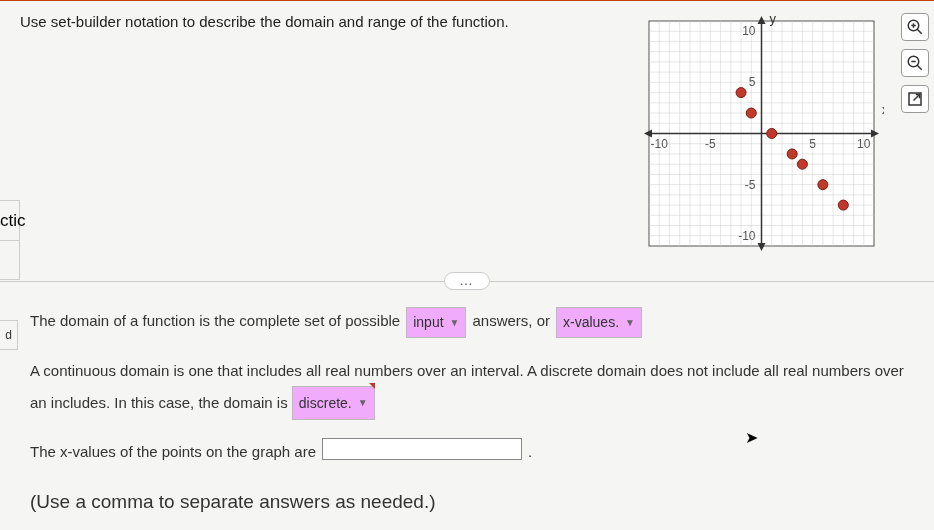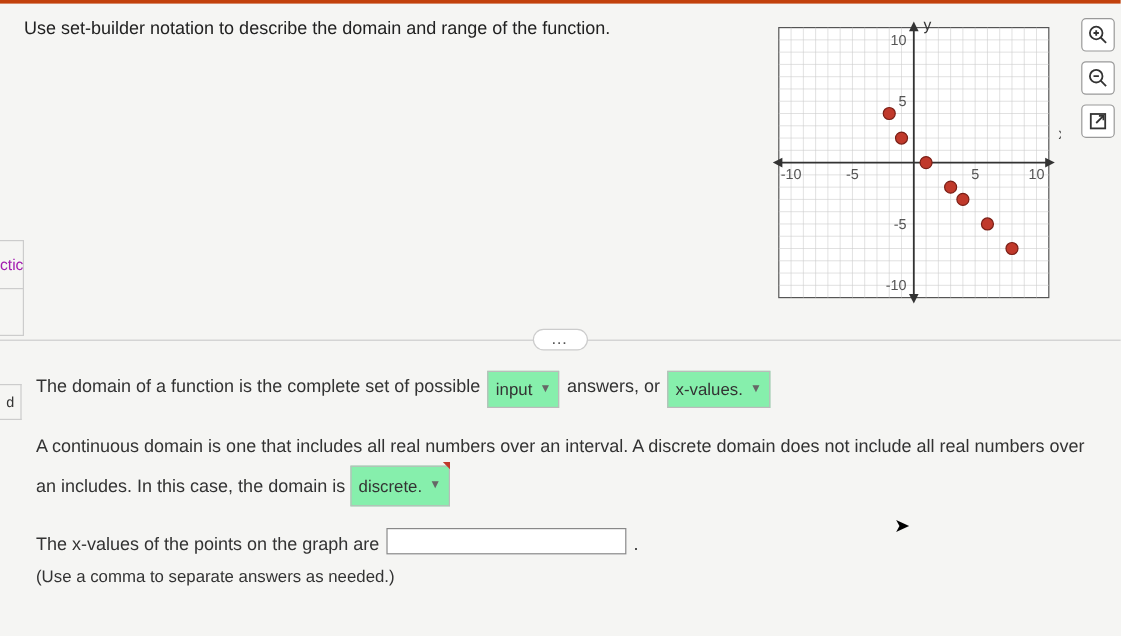--- a/index.html
+++ b/index.html
@@ -9,21 +9,21 @@
       color: #333;
       background: #f5f5f3;
       width: 934px;
       height: 530px;
       overflow: hidden;
       position: relative;
     }
     .top-section {
       display: flex;
       padding: 10px 20px 0 20px;
-      border-top: 3px solid #c2410c;
+      border-top: 1px solid #c2410c;
       position: relative;
     }
     .prompt-area {
       flex: 1;
       padding-right: 10px;
     }
     .prompt-text {
       font-size: 15px;
       color: #222;
       padding-top: 2px;
@@ -51,22 +51,22 @@
       display: flex;
       align-items: center;
       justify-content: center;
       cursor: pointer;
     }
     .tool-btn svg { width: 18px; height: 18px; }
     .left-tabs {
       position: absolute;
       left: 0;
       top: 200px;
-      font-size: 13px;
-      color: #a21caf;
+      font-size: 17px;
+      color: #000000;
     }
     .left-tab-row {
       height: 40px;
       display: flex;
       align-items: center;
       border-top: 1px solid #ccc;
       border-right: 1px solid #ccc;
       width: 20px;
       overflow: visible;
       white-space: nowrap;
@@ -103,21 +103,21 @@
     .inline-row {
       margin-bottom: 18px;
       display: flex;
       flex-wrap: wrap;
       align-items: flex-start;
       gap: 6px;
     }
     .select-box {
       display: inline-flex;
       align-items: center;
-      background: #86efac;
+      background: #f0abfc;
       border: 1px solid #bbb;
       padding: 2px 6px;
       cursor: pointer;
       gap: 6px;
       font-size: 14px;
     }
     .chev { font-size: 10px; color: #666; }
     .has-indicator { position: relative; }
     .has-indicator::after {
       content: '';
@@ -129,21 +129,21 @@
       border-top: 6px solid #c0392b;
     }
     .text-input {
       display: inline-block;
       width: 200px;
       height: 22px;
       border: 1px solid #888;
       background: #fff;
       vertical-align: middle;
     }
-    .hint { font-size: 14px; color: #333; }
+    .hint { font-size: 19px; color: #333; }
     .flag-tab {
       position: absolute;
       left: 0;
       top: 320px;
       width: 18px;
       height: 30px;
       border-top: 1px solid #ccc;
       border-bottom: 1px solid #ccc;
       border-right: 1px solid #ccc;
       display: flex;
@@ -296,21 +296,21 @@
 
   <div class="inline-row" style="display:block; line-height:2;">
     <span>A continuous domain is one that includes all real numbers over an interval. A discrete domain does not include all real numbers over</span>
     <span>an includes. In this case, the domain is</span>
     <span class="select-box has-indicator">
       <span>discrete.</span>
       <span class="chev">▼</span>
     </span>
   </div>
 
-  <div class="inline-row" style="margin-bottom:1px;">
+  <div class="inline-row" style="margin-bottom:20px;">
     <span>The x-values of the points on the graph are</span>
     <span class="text-input"></span>
     <span>.</span>
   </div>
   <div class="hint">(Use a comma to separate answers as needed.)</div>
 </div>
 
 <div class="cursor-arrow">➤</div>
 
 </body></html>

